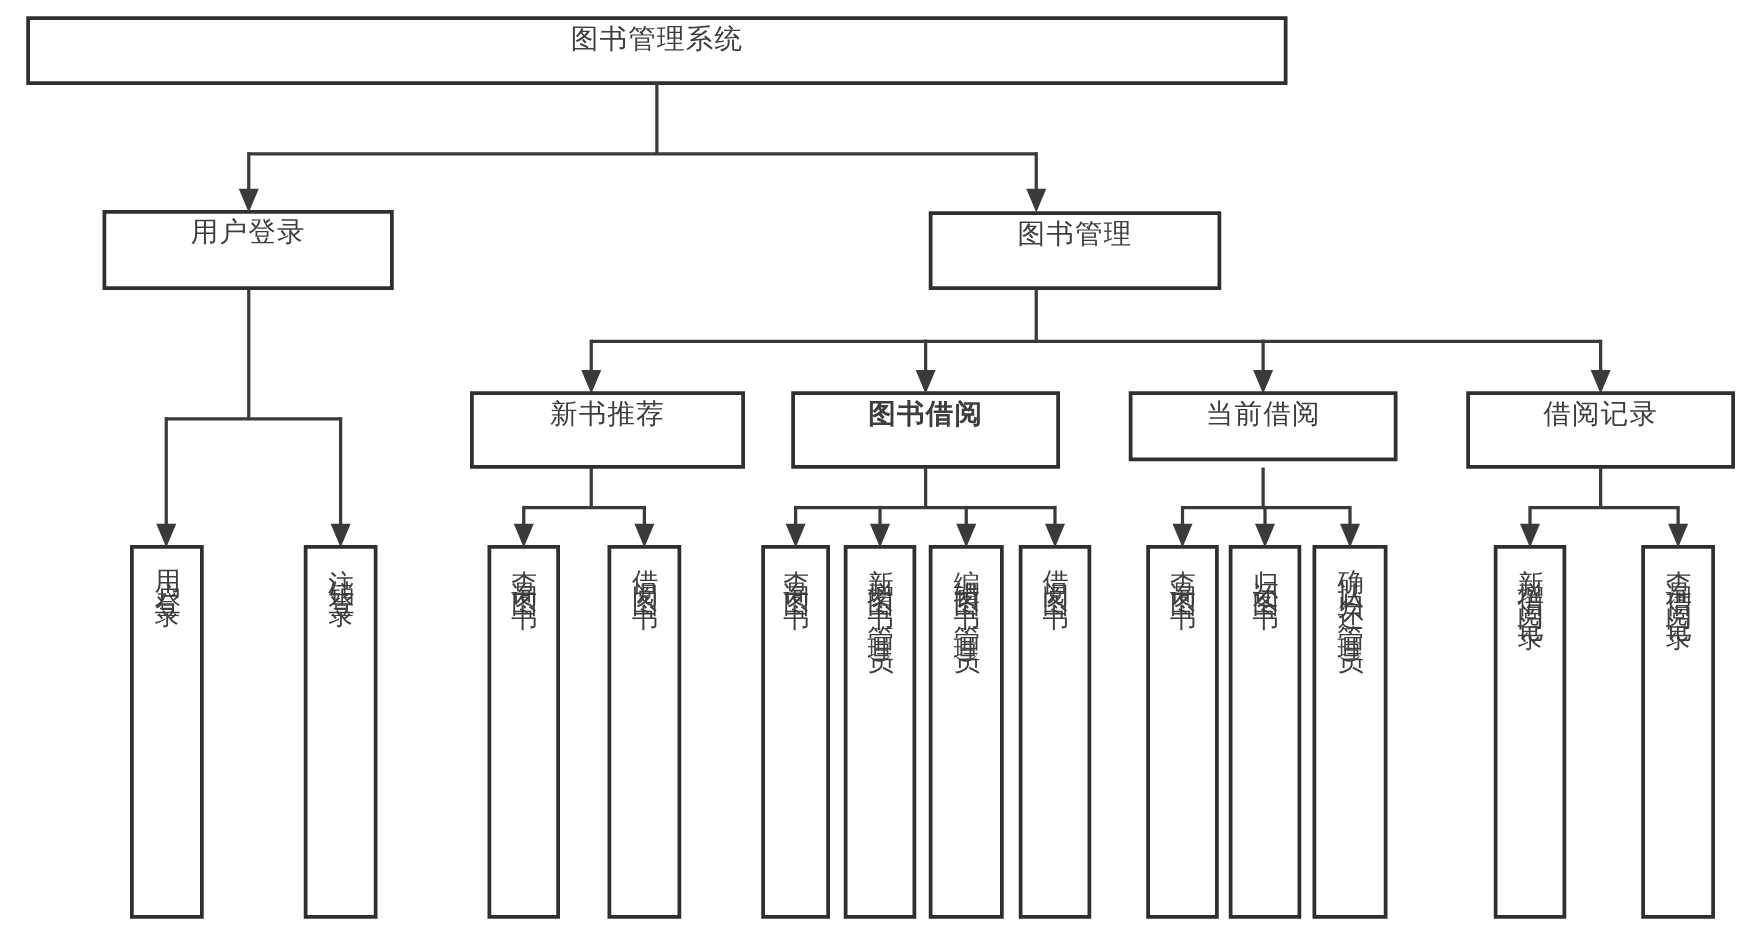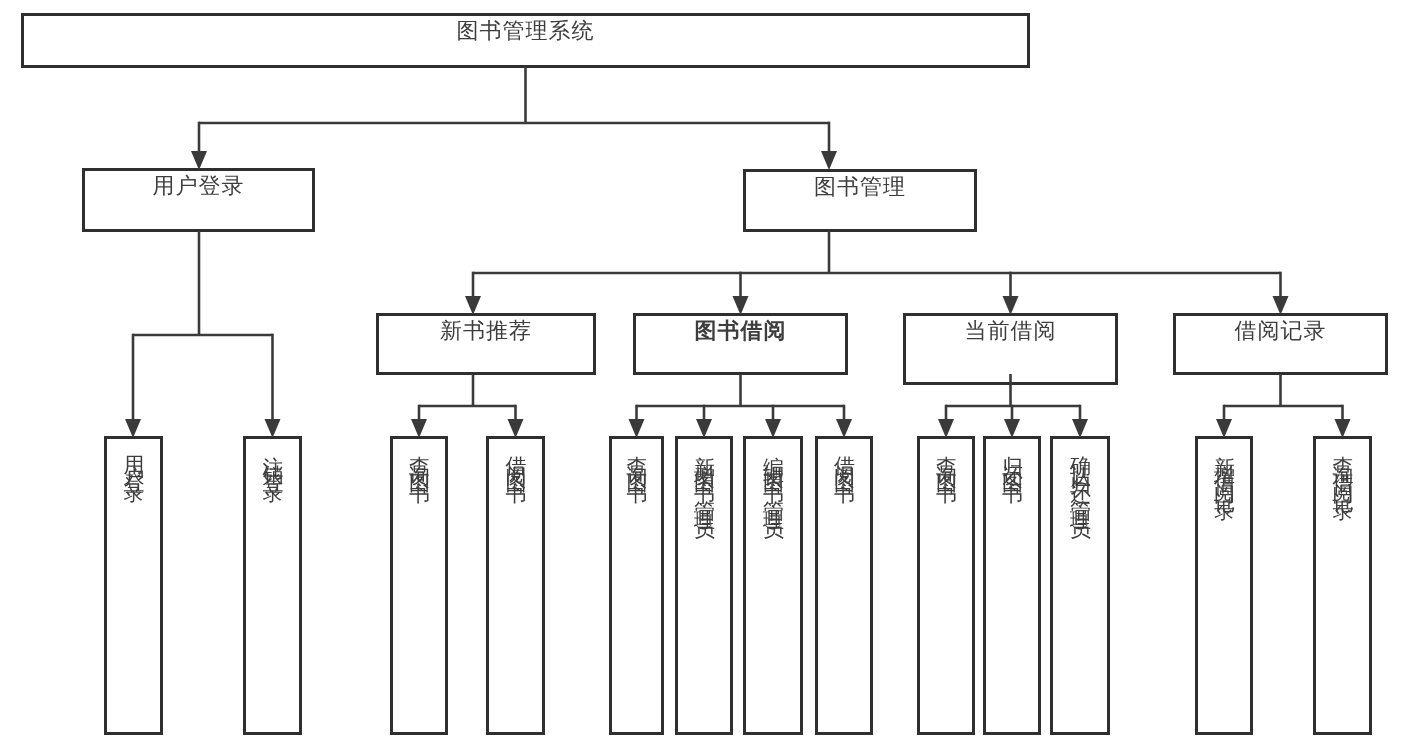--- a/index.html
+++ b/index.html
@@ -70,21 +70,21 @@
   <div class="node hnode" style="left:712px;top:169px;width:234px;height:63px;margin-left:31px;">
     <span>图书管理</span>
   </div>
 
   <div class="node hnode" style="left:363px;top:313px;width:220px;height:62px;margin-left:13px;">
     <span>新书推荐</span>
   </div>
   <div class="node hnode" style="left:633px;top:313px;width:215px;height:62px;font-weight:bold;">
     <span>图书借阅</span>
   </div>
-  <div class="node hnode" style="left:903px;top:313px;width:215px;height:72px;">
+  <div class="node hnode" style="left:903px;top:313px;width:215px;height:56px;">
     <span>当前借阅</span>
   </div>
   <div class="node hnode" style="left:1173px;top:313px;width:215px;height:62px;">
     <span>借阅记录</span>
   </div>
 
   <div class="node vnode" style="left:104px;top:436px;width:59px;height:299px;">
     <span class="vtext">用户登录</span>
   </div>
   <div class="node vnode" style="left:243px;top:436px;width:59px;height:299px;">

